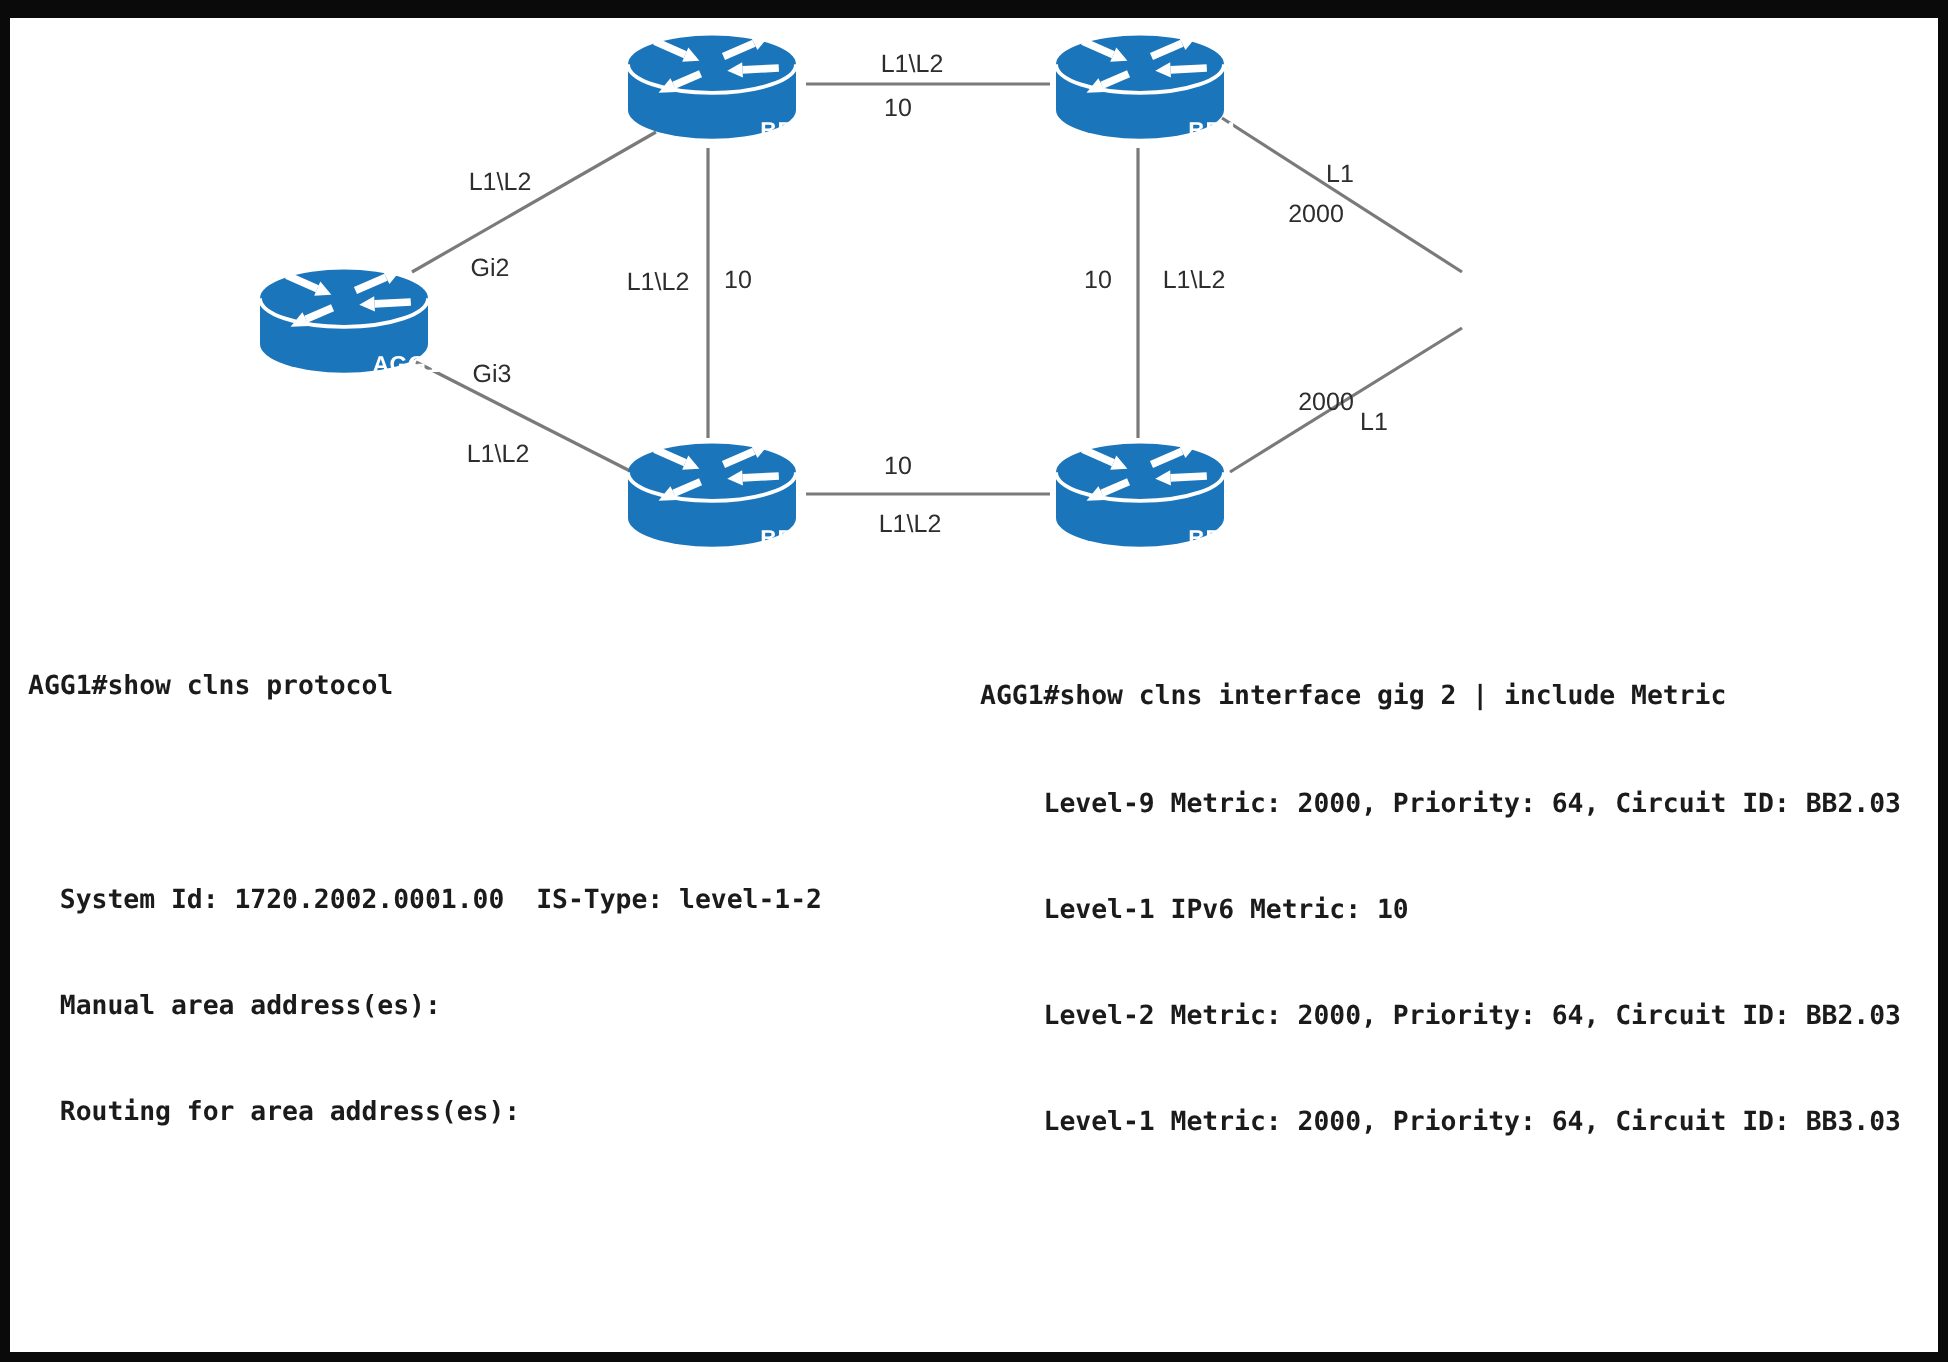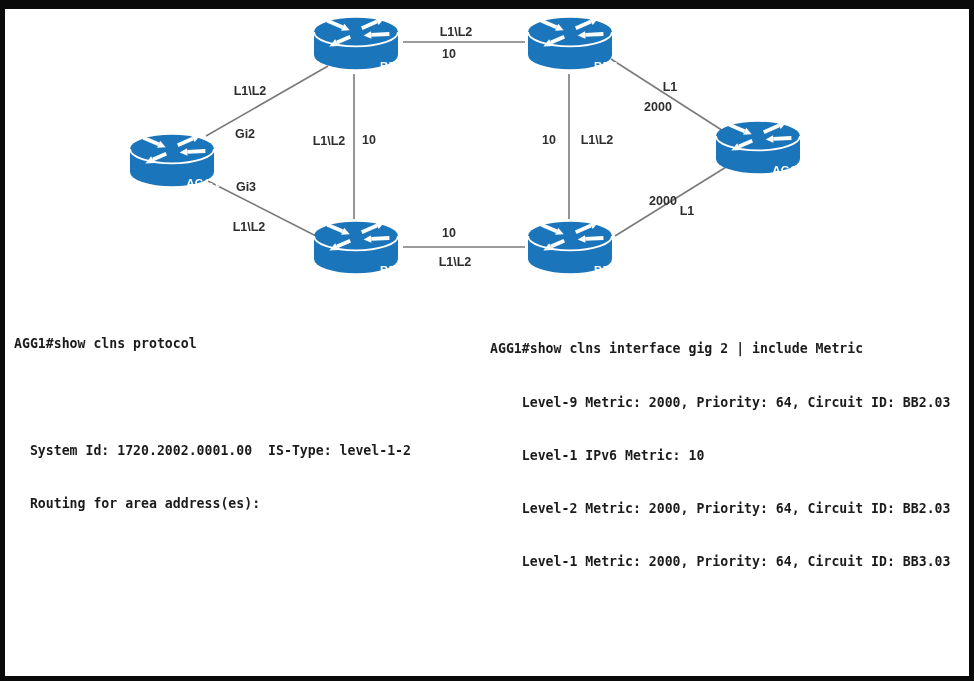--- a/index.html
+++ b/index.html
@@ -14,21 +14,21 @@
   .links-svg{position:absolute;left:0;top:0;z-index:1;}
   .links-svg line{stroke:#7a7a7a;stroke-width:1.6;}
   .router{position:absolute;width:96px;height:63px;z-index:10;}
   .router svg{display:block;width:100%;height:100%;}
   .router .rlabel{
     position:absolute;left:0;right:0;bottom:4px;text-align:right;
     color:#ffffff;font-size:11.5px;font-weight:700;letter-spacing:.3px;
   }
   .llabel{
     position:absolute;transform:translate(-50%,-50%);
-    font-weight:700;font-size:12.5px;color:#2d2d2d;white-space:nowrap;z-index:5;
+    font-weight:400;font-size:12.5px;color:#2d2d2d;white-space:nowrap;z-index:5;
   }
   .term{
     position:absolute;font-family:"DejaVu Sans Mono","Liberation Mono",monospace;
     font-weight:700;font-size:13.2px;line-height:17.7px;color:#1b1b1b;
     white-space:pre;z-index:5;
   }
   .tline{min-height:17.7px;}
 </style>
 </head>
 <body>
@@ -96,43 +96,38 @@
         <use href="#router-icon"></use>
       </svg>
     <span class="rlabel">BB2</span>
   </div>
   <div class="router" style="left:522px;top:13px">
     <svg viewBox="0 0 100 66">
         <use href="#router-icon"></use>
       </svg>
     <span class="rlabel">BB4</span>
   </div>
-  <div class="router" style="left:710px;top:117px">
-    <svg viewBox="0 0 100 66">
-        <use href="#router-icon"></use>
-      </svg>
-    <span class="rlabel">AGG6</span>
-  </div>
   <div class="router" style="left:308px;top:217px">
     <svg viewBox="0 0 100 66">
         <use href="#router-icon"></use>
       </svg>
     <span class="rlabel">BB3</span>
   </div>
   <div class="router" style="left:522px;top:217px">
     <svg viewBox="0 0 100 66">
         <use href="#router-icon"></use>
       </svg>
     <span class="rlabel">BB5</span>
   </div>
 
   <div class="term" style="left:14px;top:300px">
     <div class="tline">AGG1#show clns protocol</div>
     <div class="tline"></div>
     <div class="tline">  System Id: 1720.2002.0001.00  IS-Type: level-1-2</div>
+    <div class="tline">  Manual area address(es):</div>
     <div class="tline">  Routing for area address(es):</div>
     
     
     
     
     
     
     
     
     

